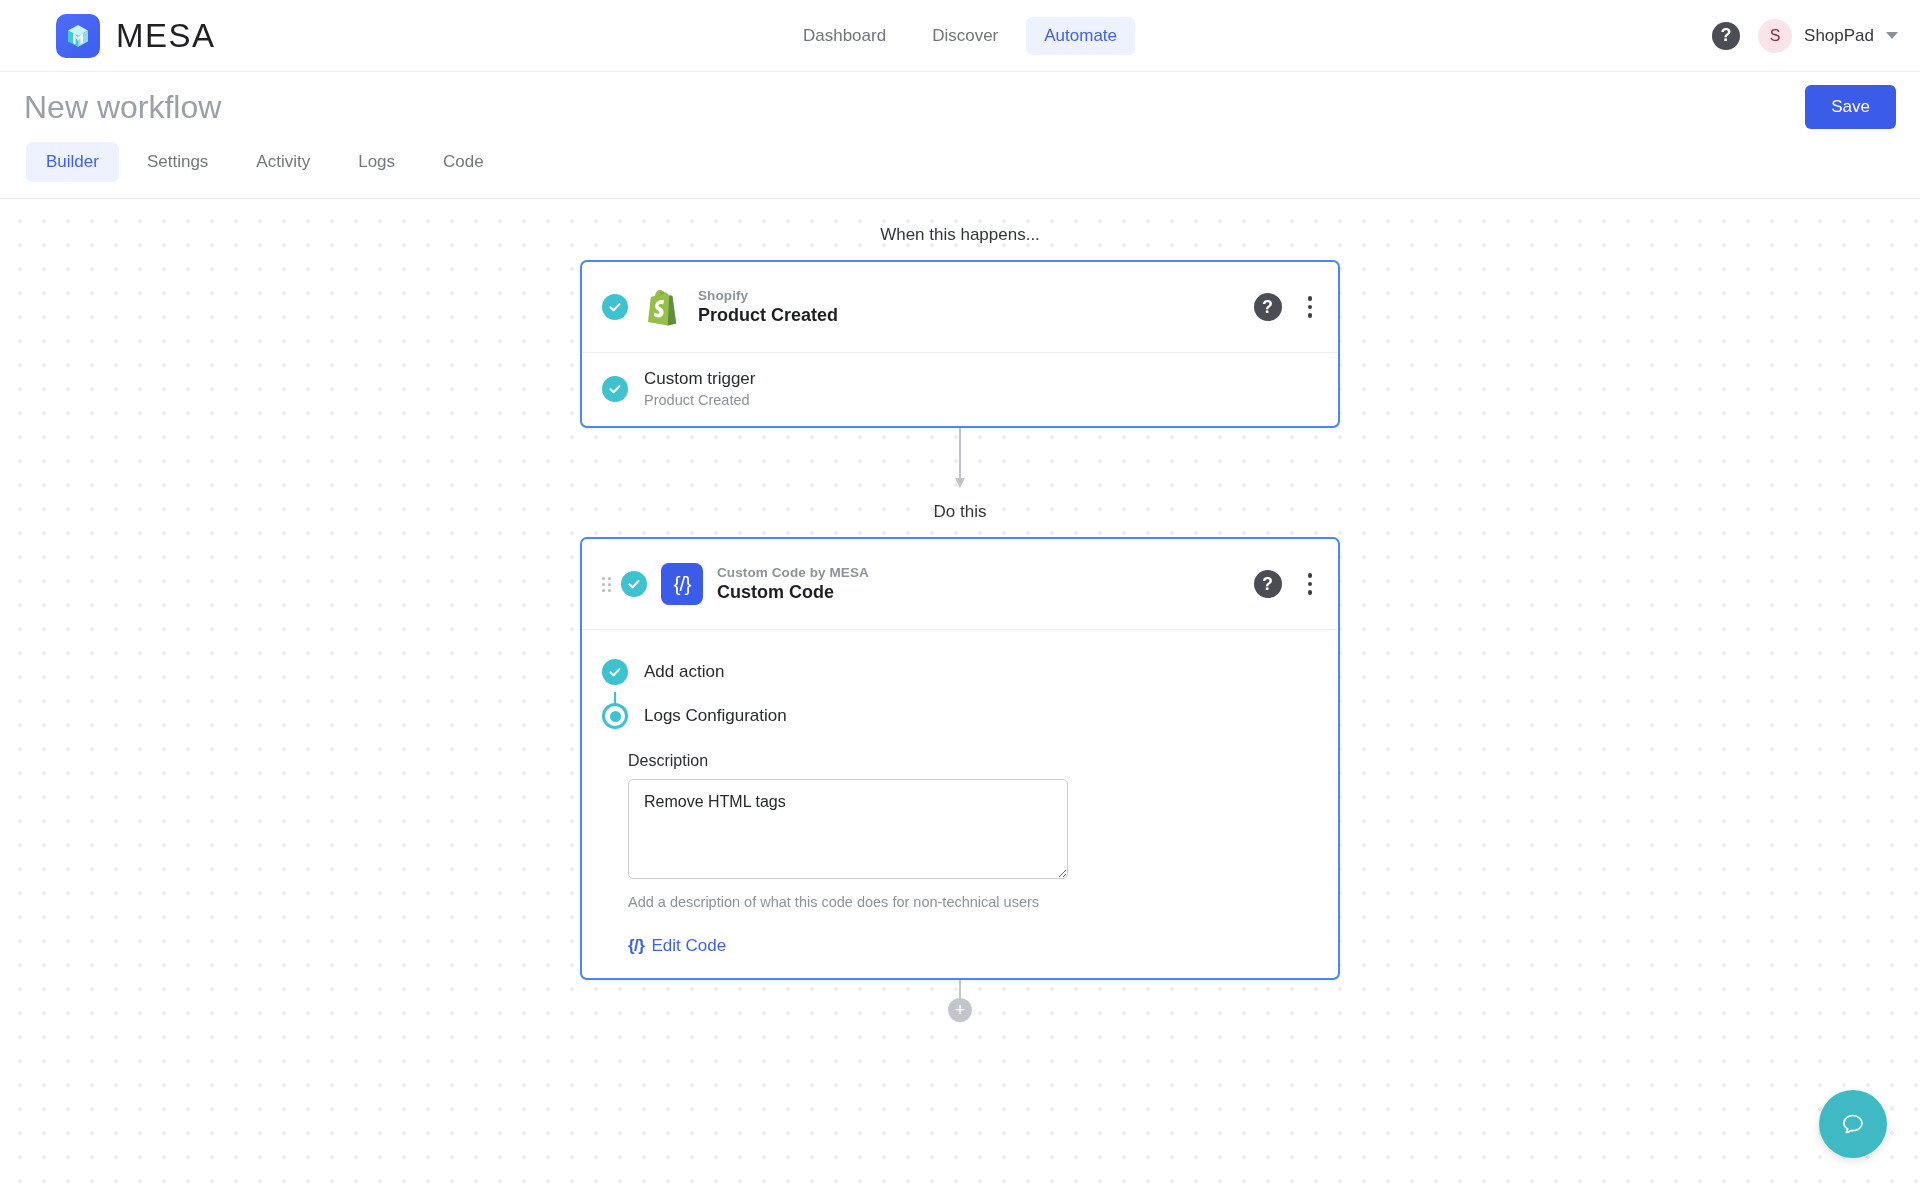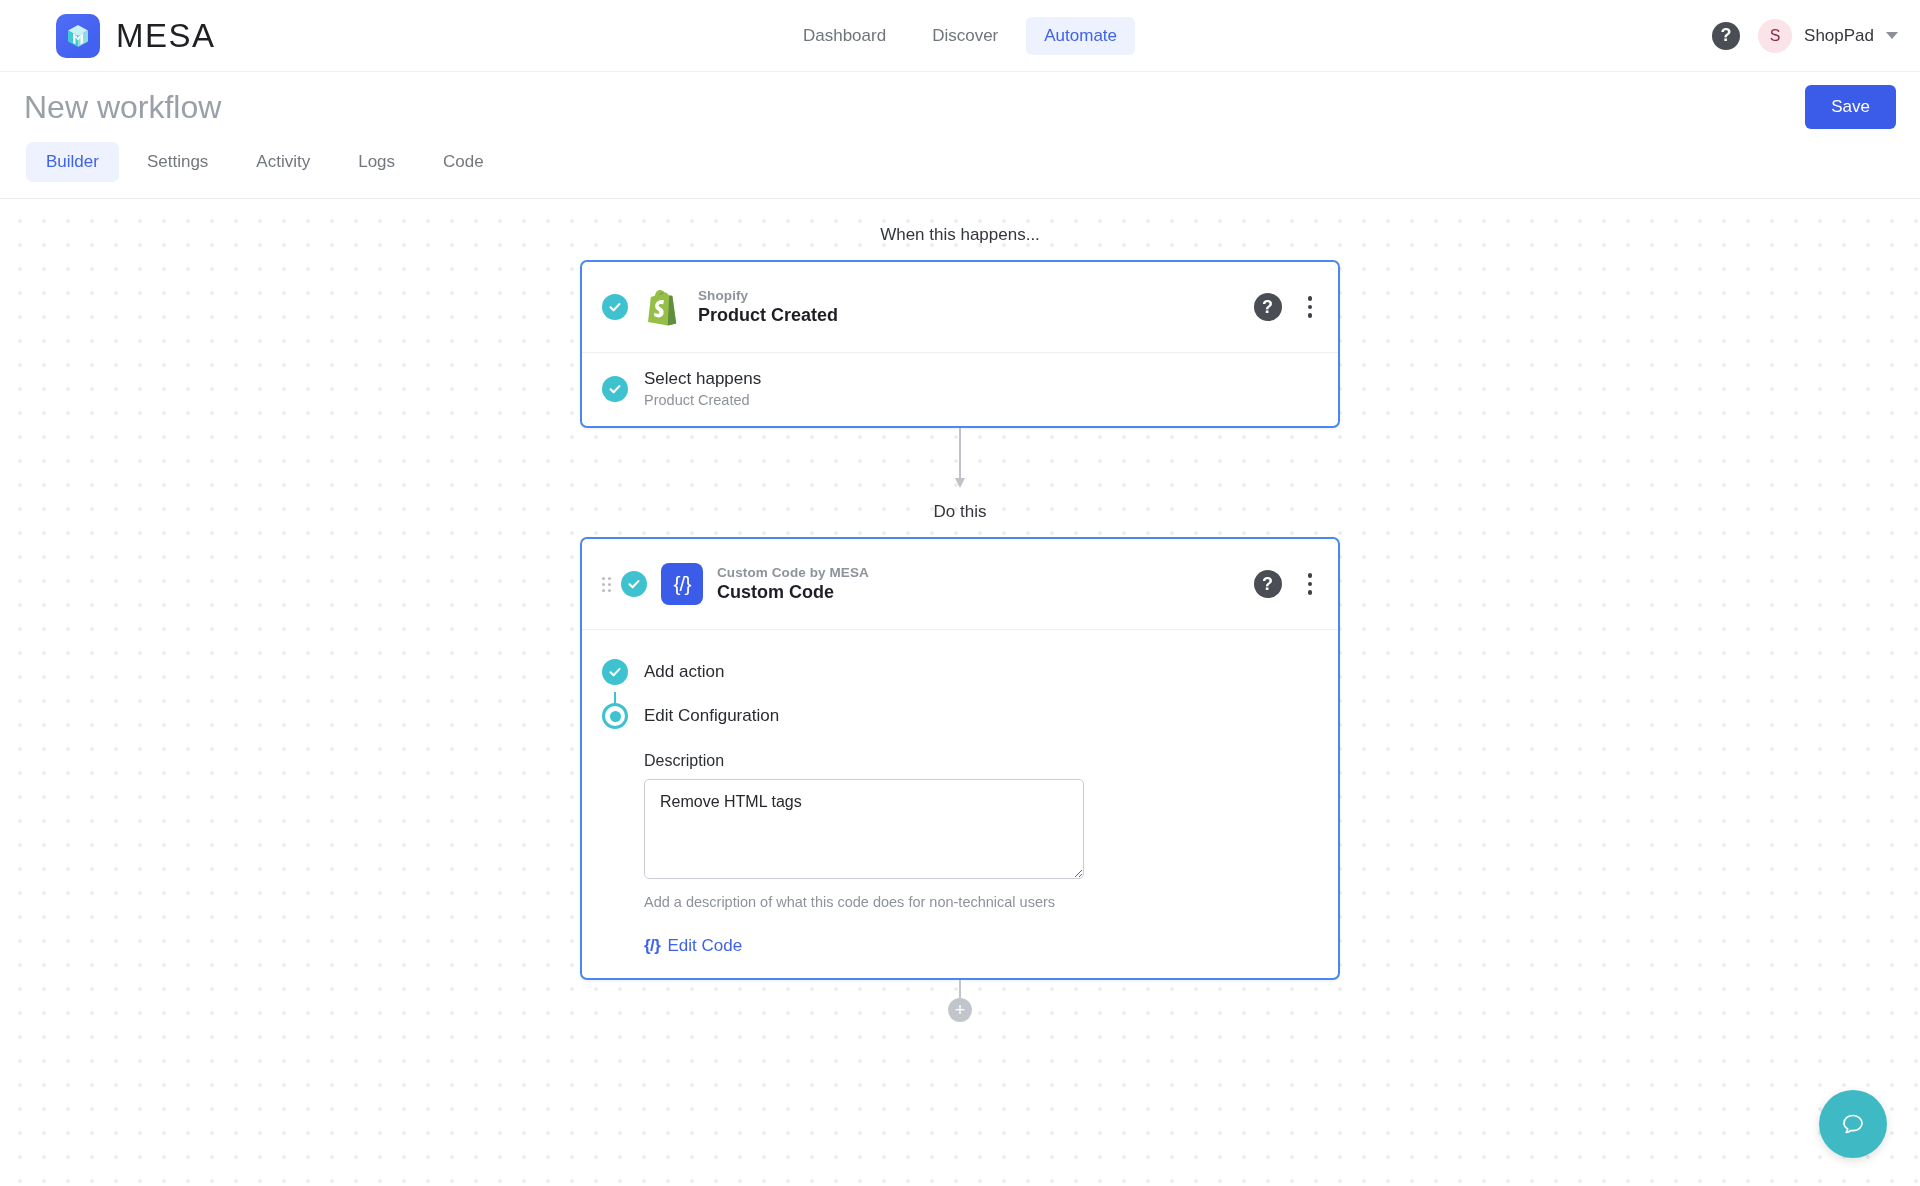--- a/index.html
+++ b/index.html
@@ -286,21 +286,21 @@
   }
   .step-connector {
     position: absolute;
     left: 12px;
     top: 42px;
     width: 2px;
     height: 22px;
     background: #3fc2cf;
   }
   .step-label { font-size: 17px; color: #282b30; }
-  .field-block { margin-left: 42px; margin-top: 14px; }
+  .field-block { margin-left: 26px; margin-top: 14px; }
   .field-label {
     font-size: 16px;
     color: #2b2e33;
     display: block;
     margin-bottom: 9px;
   }
   .desc-area {
     width: 440px;
     height: 100px;
     border: 1px solid #c9ccd2;
@@ -462,21 +462,21 @@
             </div>
         </div>
       </div>
       <div class="trigger-row">
         <div class="check-circle">
           <svg width="14" height="14" viewBox="0 0 14 14">
               <path d="M2.5 7.3 L5.6 10.3 L11.4 4.1" stroke="#fff" stroke-width="2.1" fill="none" stroke-linecap="round" stroke-linejoin="round"></path>
             </svg>
         </div>
         <div class="trigger-texts">
-          <span class="trigger-main">Select happens</span>
+          <span class="trigger-main">Custom trigger</span>
           <span class="trigger-sub">Product Created</span>
         </div>
       </div>
     </div>
 
     <div class="arrow-connector">
       <svg width="16" height="62" viewBox="0 0 16 62">
         <line x1="8" y1="0" x2="8" y2="52" stroke="#bfc3c9" stroke-width="2"></line>
         <path d="M8 60 L3 50 L13 50 Z" fill="#bfc3c9"></path>
       </svg>
@@ -522,21 +522,21 @@
                   <path d="M2.5 7.3 L5.6 10.3 L11.4 4.1" stroke="#fff" stroke-width="2.1" fill="none" stroke-linecap="round" stroke-linejoin="round"></path>
                 </svg>
             </div>
             <span class="step-label">Add action</span>
             <span class="step-connector"></span>
           </div>
           <div class="step-row">
             <div class="ring-circle">
                 <i></i>
               </div>
-            <span class="step-label">Edit Configuration</span>
+            <span class="step-label">Logs Configuration</span>
           </div>
         </div>
 
         <div class="field-block">
           <label class="field-label">Description</label>
           <textarea class="desc-area" placeholder="Remove HTML tags" style="">Remove HTML tags</textarea>
           <div class="field-help">Add a description of what this code does for non-technical users</div>
 
           <div class="edit-code">
             <span class="brace">{/}</span>

